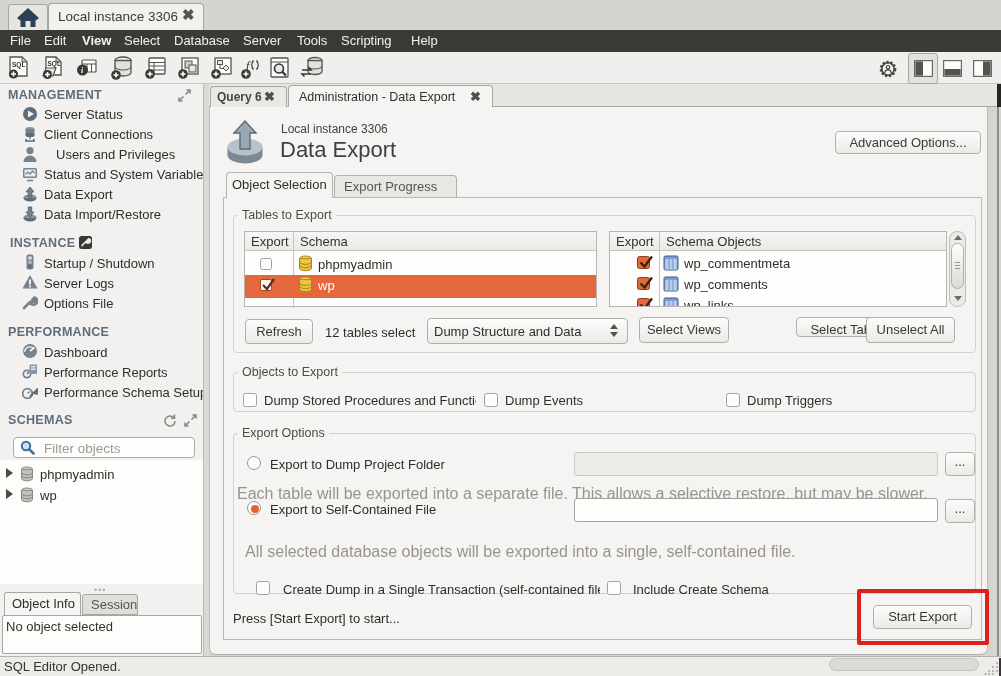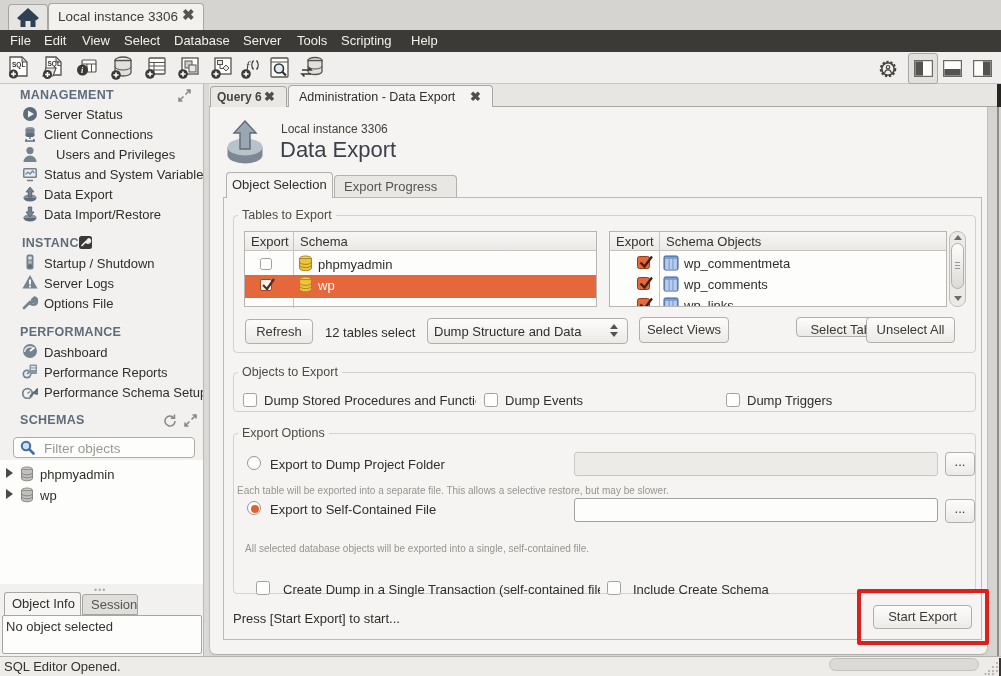--- a/index.html
+++ b/index.html
@@ -2,48 +2,48 @@
 <html><head>
 <meta charset="utf-8">
 <style>
 * { margin:0; padding:0; box-sizing:border-box; }
 html,body { width:1001px; height:676px; overflow:hidden; }
 #root { position:relative; width:1001px; height:676px; font-family:"Liberation Sans",sans-serif; font-size:13px; color:#33322e; background:#d6d4d0; }
 .abs { position:absolute; }
 .btn { position:absolute; background:linear-gradient(#fcfcfb,#eceae7); border:1px solid #b1afab; border-radius:4px; text-align:center; color:#3a3934; }
 .gbox { position:absolute; border:1px solid #d4d2ce; border-radius:4px; }
 .gbl { position:absolute; background:#f5f4f2; padding:0 4px; color:#4e4b44; font-size:12.5px; white-space:nowrap; }
-.note { position:absolute; font-size:10px; color:#97948e; white-space:nowrap; }
+.note { position:absolute; font-size:16px; color:#97948e; white-space:nowrap; }
 .cb { position:absolute; width:14px; height:14px; background:#fdfdfc; border:1px solid #a3a19d; border-radius:2.5px; }
 .lbl { position:absolute; white-space:nowrap; color:#2f2e2a; }
 .tbl { position:absolute; background:#fdfdfc; border:1px solid #b7b5b1; }
 .thead { position:absolute; left:0; top:0; right:0; height:19px; background:linear-gradient(#f7f6f4,#ebe9e6); border-bottom:1px solid #c6c4c0; }
 svg { display:block; }
-.shead { position:absolute; font-size:12.5px; font-weight:bold; color:#5f6d7b; letter-spacing:0.3px;margin-left:12px; }
+.shead { position:absolute; font-size:12.5px; font-weight:bold; color:#5f6d7b; letter-spacing:0.3px; }
 .sitem { position:absolute; left:44px; white-space:nowrap; color:#2f2e2a; }
 .sic { position:absolute; left:22px; }
 </style>
 </head>
 <body>
 <div id="root">
 
 <div class="abs" style="left:0;top:0;width:1001px;height:30px;background:#d6d4d0;"></div>
 <div class="abs" style="left:8px;top:4px;width:40px;height:26px;background:#e7e5e1;border:1px solid #a8a6a2;border-bottom:none;border-radius:4px 4px 0 0;"></div>
 <svg class="abs" style="left:17px;top:8px" width="22" height="19" viewBox="0 0 22 19">
  <path d="M11 0 L22 10 L19 12.5 L11 5.5 L3 12.5 L0 10 Z" fill="#2e4053"></path>
  <path d="M3.5 11 L11 4.8 L18.5 11 L18.5 19 L13.5 19 L13.5 13 L8.5 13 L8.5 19 L3.5 19 Z" fill="#2e4053"></path>
 </svg>
 <div class="abs" style="left:48px;top:3px;width:156px;height:27px;background:#f3f1ee;border:1px solid #a8a6a2;border-bottom:none;border-radius:4px 4px 0 0;"></div>
 <div class="abs" style="left:58px;top:9px;font-size:13.5px;color:#3c3b37;">Local instance 3306</div>
 <div class="abs" style="left:182px;top:6px;font-size:15px;font-weight:bold;color:#55534f;">✖</div>
 
 <div class="abs" style="left:0;top:30px;width:1001px;height:22px;background:#3b3a36;"></div>
 <div class="abs" style="top:33px;left:10px;color:#f2f1ea;">File</div>
 <div class="abs" style="top:33px;left:44px;color:#f2f1ea;">Edit</div>
-<div class="abs" style="top:33px;left:82px;color:#f2f1ea;">View</div>
+<div class="abs" style="top:33px;left:82px;color:#f2f1ea;font-weight:bold;">View</div>
 <div class="abs" style="top:33px;left:124px;color:#f2f1ea;">Select</div>
 <div class="abs" style="top:33px;left:174px;color:#f2f1ea;">Database</div>
 <div class="abs" style="top:33px;left:243px;color:#f2f1ea;">Server</div>
 <div class="abs" style="top:33px;left:297px;color:#f2f1ea;">Tools</div>
 <div class="abs" style="top:33px;left:341px;color:#f2f1ea;">Scripting</div>
 <div class="abs" style="top:33px;left:411px;color:#f2f1ea;">Help</div>
 
 <div class="abs" style="left:0;top:52px;width:1001px;height:32px;background:#f0efed;border-bottom:1px solid #c8c6c2;"></div>
 <svg class="abs" style="left:8px;top:56px" width="22" height="24" viewBox="0 0 22 24">
       <path d="M2 1 h12 l5 5 v14 h-17 Z" fill="#fdfdfc" stroke="#55534f" stroke-width="1.3"></path>
@@ -279,20 +279,21 @@
 <div class="abs" style="left:299px;top:90px;font-size:12.5px;color:#2f2e2a;">Administration - Data Export</div>
 <div class="abs" style="left:470px;top:89px;font-size:13px;font-weight:bold;color:#504f4b;">✖</div>
 
 <svg class="abs" style="left:226px;top:120px" width="38" height="44" viewBox="0 0 38 44">
  <path d="M1.5 27 h35 v8 a17.5 8.5 0 0 1 -35 0 Z" fill="#7c8894"></path>
  <ellipse cx="19" cy="27" rx="17.5" ry="8.5" fill="#b9c1c9"></ellipse>
  <path d="M19 1 L30 13 L24 13 L24 29 L14 29 L14 13 L8 13 Z" fill="#9aa7b3" stroke="#5d6b78" stroke-width="1.4"></path>
 </svg>
 <div class="abs" style="left:281px;top:122px;font-size:12px;color:#43413d;">Local instance 3306</div>
 <div class="abs" style="left:280px;top:137px;font-size:22px;color:#3a4149;">Data Export</div>
+<div class="btn" style="left:835px;top:131px;width:146px;height:23px;line-height:21px;">Advanced Options...</div>
 
 <div class="abs" style="left:334px;top:175px;width:123px;height:22px;background:#e9e7e4;border:1px solid #b3b1ad;border-bottom:none;border-radius:4px 4px 0 0;"></div>
 <div class="abs" style="left:344px;top:179px;color:#55544e;">Export Progress</div>
 <div class="abs" style="left:223px;top:197px;width:759px;height:443px;border:1px solid #bcbab6;background:#f5f4f2;"></div>
 <div class="abs" style="left:226px;top:172px;width:107px;height:26px;background:#f5f4f2;border:1px solid #b3b1ad;border-bottom:none;border-radius:4px 4px 0 0;"></div>
 <div class="abs" style="left:232px;top:177px;color:#2f2e2a;text-align:right;">Object Selection</div>
 
 <div class="gbox" style="left:233px;top:215px;width:743px;height:138px;"></div>
 <div class="gbl" style="left:238px;top:208px;">Tables to Export</div>
 

